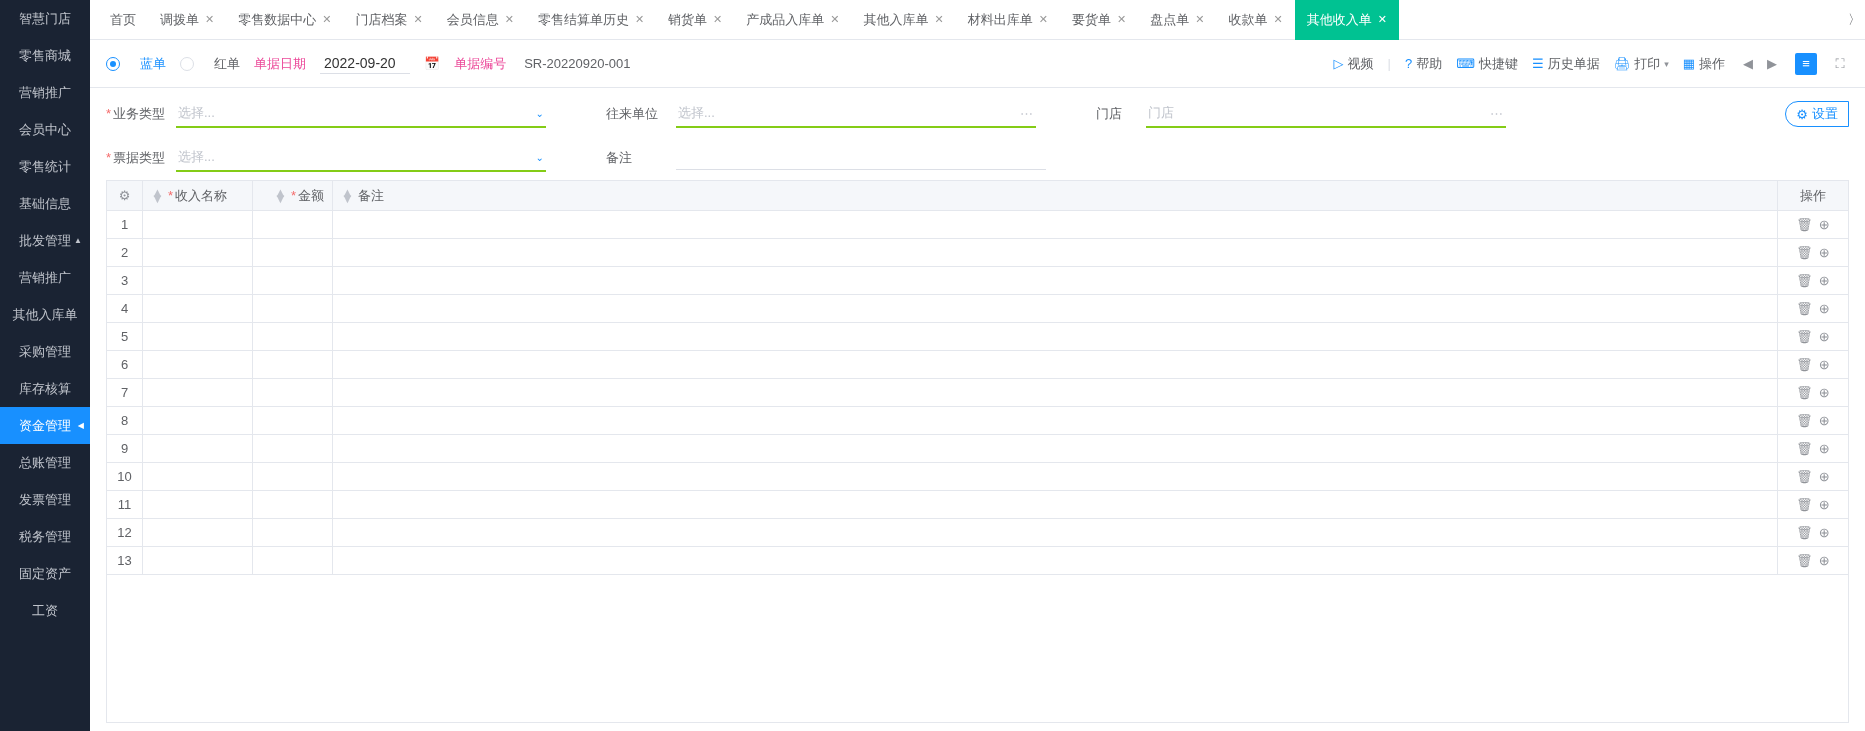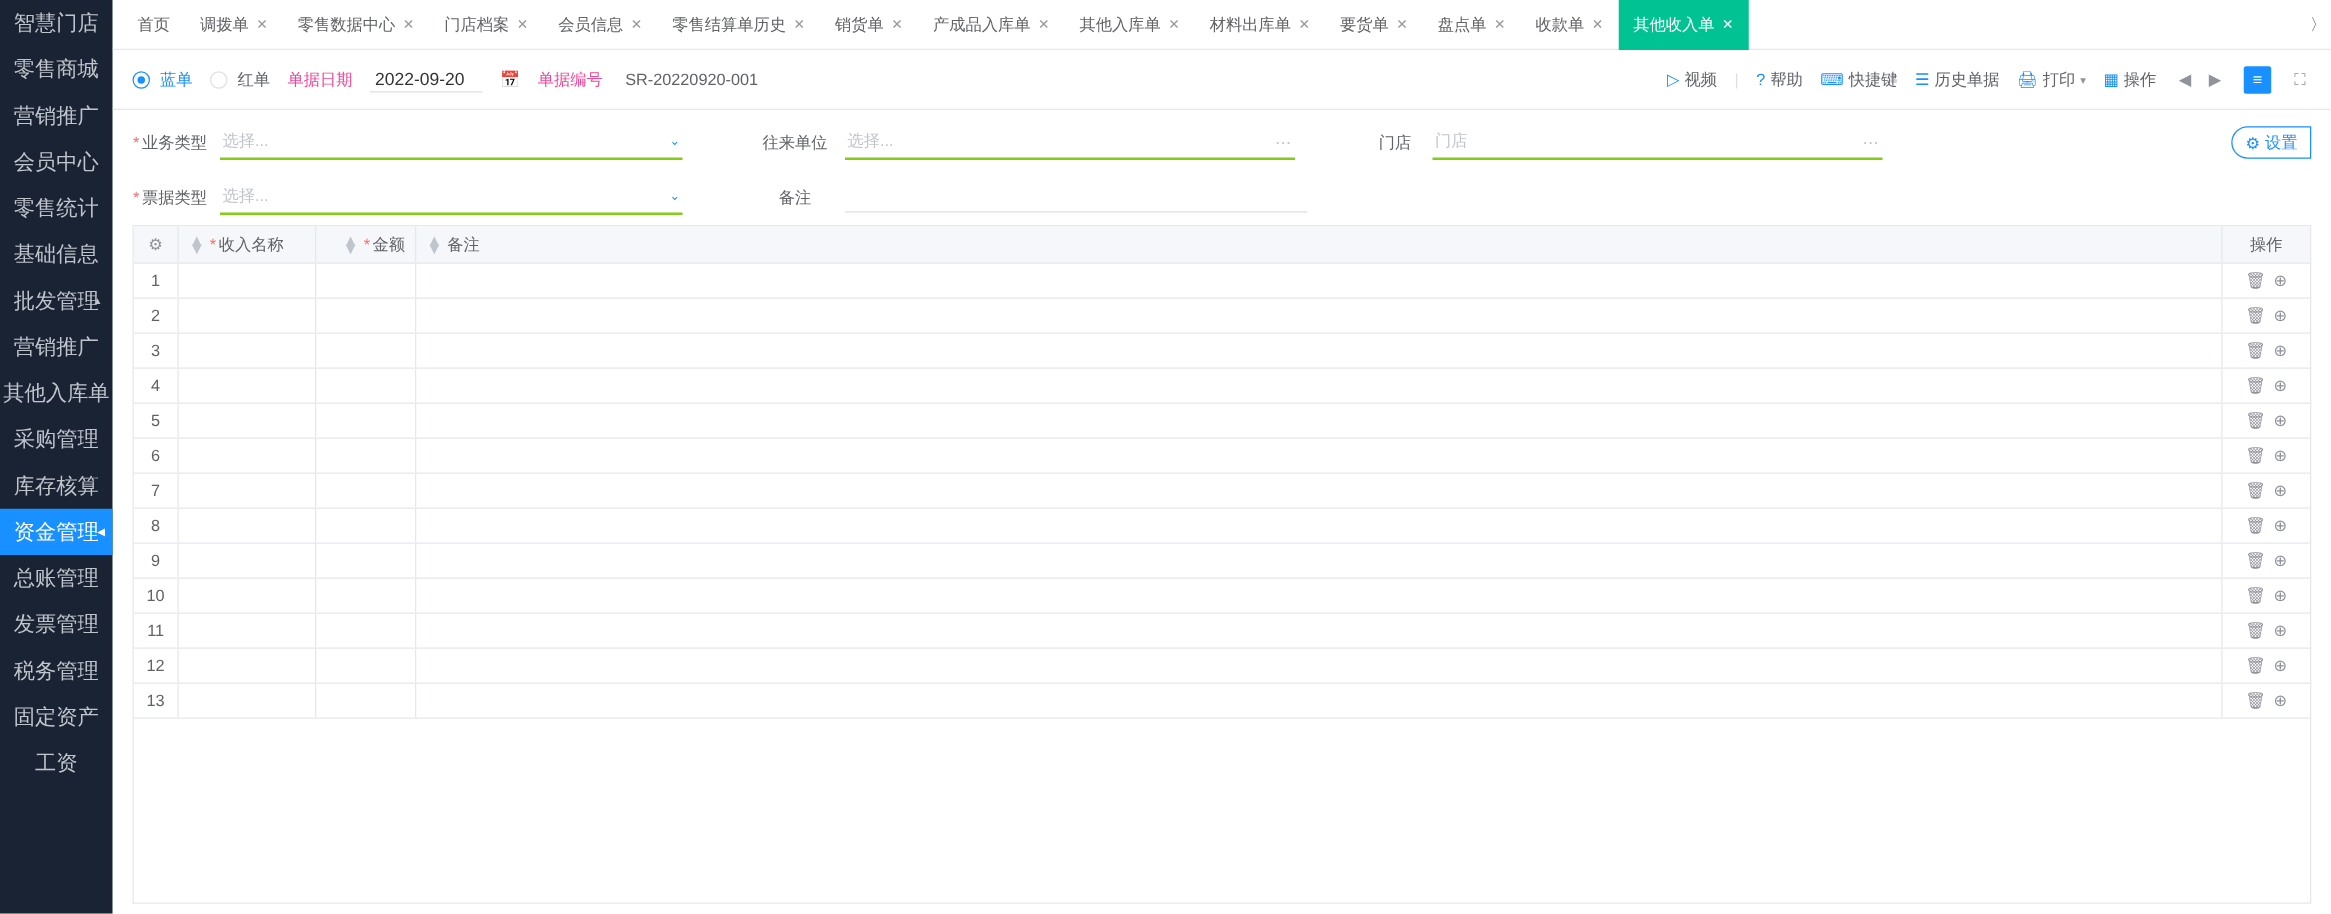--- a/index.html
+++ b/index.html
@@ -1,48 +1,48 @@
 <!DOCTYPE html>
 <html><head>
 <meta charset="utf-8">
 <style>
 *{box-sizing:border-box;margin:0;padding:0;font-family:"Microsoft YaHei",Arial,sans-serif;font-size:13px}
 body{display:flex;width:1865px;height:731px;overflow:hidden;background:#fff;color:#333}
 .sidebar{width:90px;background:#1a2333;color:#c0c4cc;display:flex;flex-direction:column;flex-shrink:0}
-.sidebar-item{height:37px;display:flex;align-items:center;justify-content:center;cursor:pointer;position:relative;font-size:17px}
+.sidebar-item{height:37px;display:flex;align-items:center;justify-content:center;cursor:pointer;position:relative;font-size:13px}
 .sidebar-item.active{background:#1890ff;color:#fff}
 .sidebar-item.expand::after{content:"▲";font-size:8px;position:absolute;right:8px;color:#c0c4cc}
 .sidebar-item.active.collapse::after{content:"◀";font-size:8px;position:absolute;right:6px;color:#fff}
 .main{flex:1;display:flex;flex-direction:column;overflow:hidden}
 .tabs{height:40px;display:flex;align-items:center;border-bottom:1px solid #e4e7ed;padding:0 8px;position:relative}
 .tab{padding:0 12px;height:40px;display:flex;align-items:center;gap:6px;cursor:pointer;color:#606266;white-space:nowrap}
 .tab.active{background:#00c292;color:#fff}
 .tab-close{font-size:11px;color:#999;cursor:pointer}
 .tab.active .tab-close{color:#fff}
 .tabs-scroll{position:absolute;right:4px;top:0;height:40px;display:flex;align-items:center;color:#606266;cursor:pointer}
 .toolbar{height:48px;display:flex;align-items:center;padding:0 16px;gap:14px;border-bottom:1px solid #e4e7ed}
-.radio{display:flex;align-items:center;gap:8px;cursor:pointer;color:#606266}
+.radio{display:flex;align-items:center;gap:20px;cursor:pointer;color:#606266}
 .radio-dot{width:14px;height:14px;border:1px solid #dcdfe6;border-radius:50%;display:inline-flex;align-items:center;justify-content:center}
 .radio.checked{color:#1890ff}
 .radio.checked .radio-dot{border-color:#1890ff}
 .radio.checked .radio-dot::after{content:"";width:6px;height:6px;background:#1890ff;border-radius:50%}
 .lbl{color:#ec4899;font-size:13px}
 .date-input{border:none;border-bottom:1px solid #dcdfe6;padding:2px 4px;width:90px;font-size:14px;color:#333}
 .cal-icon{color:#1890ff;cursor:pointer}
 .bill-no{color:#606266;margin-left:4px}
 .toolbar-right{margin-left:auto;display:flex;align-items:center;gap:14px;color:#606266}
 .tool-link{display:flex;align-items:center;gap:4px;cursor:pointer;color:#606266}
 .tool-link .ico{color:#1890ff}
 .nav-arrows{display:flex;gap:6px;align-items:center}
 .nav-btn{width:18px;height:18px;display:flex;align-items:center;justify-content:center;cursor:pointer;color:#909399}
 .view-toggle{width:22px;height:22px;background:#1890ff;color:#fff;display:flex;align-items:center;justify-content:center;border-radius:2px;cursor:pointer}
 .form-area{padding:12px 16px 8px;display:flex;flex-direction:column;gap:16px}
 .form-row{display:flex;gap:60px;align-items:center}
 .form-field{display:flex;align-items:center;gap:10px}
-.form-label{min-width:60px;text-align:center;color:#606266}
+.form-label{min-width:60px;text-align:left;color:#606266}
 .req{color:#f56c6c;margin-right:2px}
 .select{border:none;border-bottom:2px solid #84cc16;width:370px;padding:4px 2px;color:#c0c4cc;display:flex;justify-content:space-between;align-items:center;cursor:pointer}
 .select.narrow{width:360px}
 .chev{color:#1890ff;font-size:10px}
 .dots{color:#c0c4cc;letter-spacing:1px}
 .settings-btn{margin-left:auto;border:1px solid #1890ff;color:#1890ff;border-radius:14px 0 0 14px;padding:3px 10px;cursor:pointer;display:flex;align-items:center;gap:4px;font-size:12px}
 .underline-input{border:none;border-bottom:1px solid #dcdfe6;width:370px;padding:4px 2px}
 .grid-wrap{flex:1;padding:0 16px 8px;display:flex;flex-direction:column;overflow:hidden}
 .grid{border:1px solid #e4e7ed;display:flex;flex-direction:column;flex:1;overflow:hidden}
 .ghead{display:flex;background:#f5f7fa;border-bottom:1px solid #e4e7ed;height:30px}

